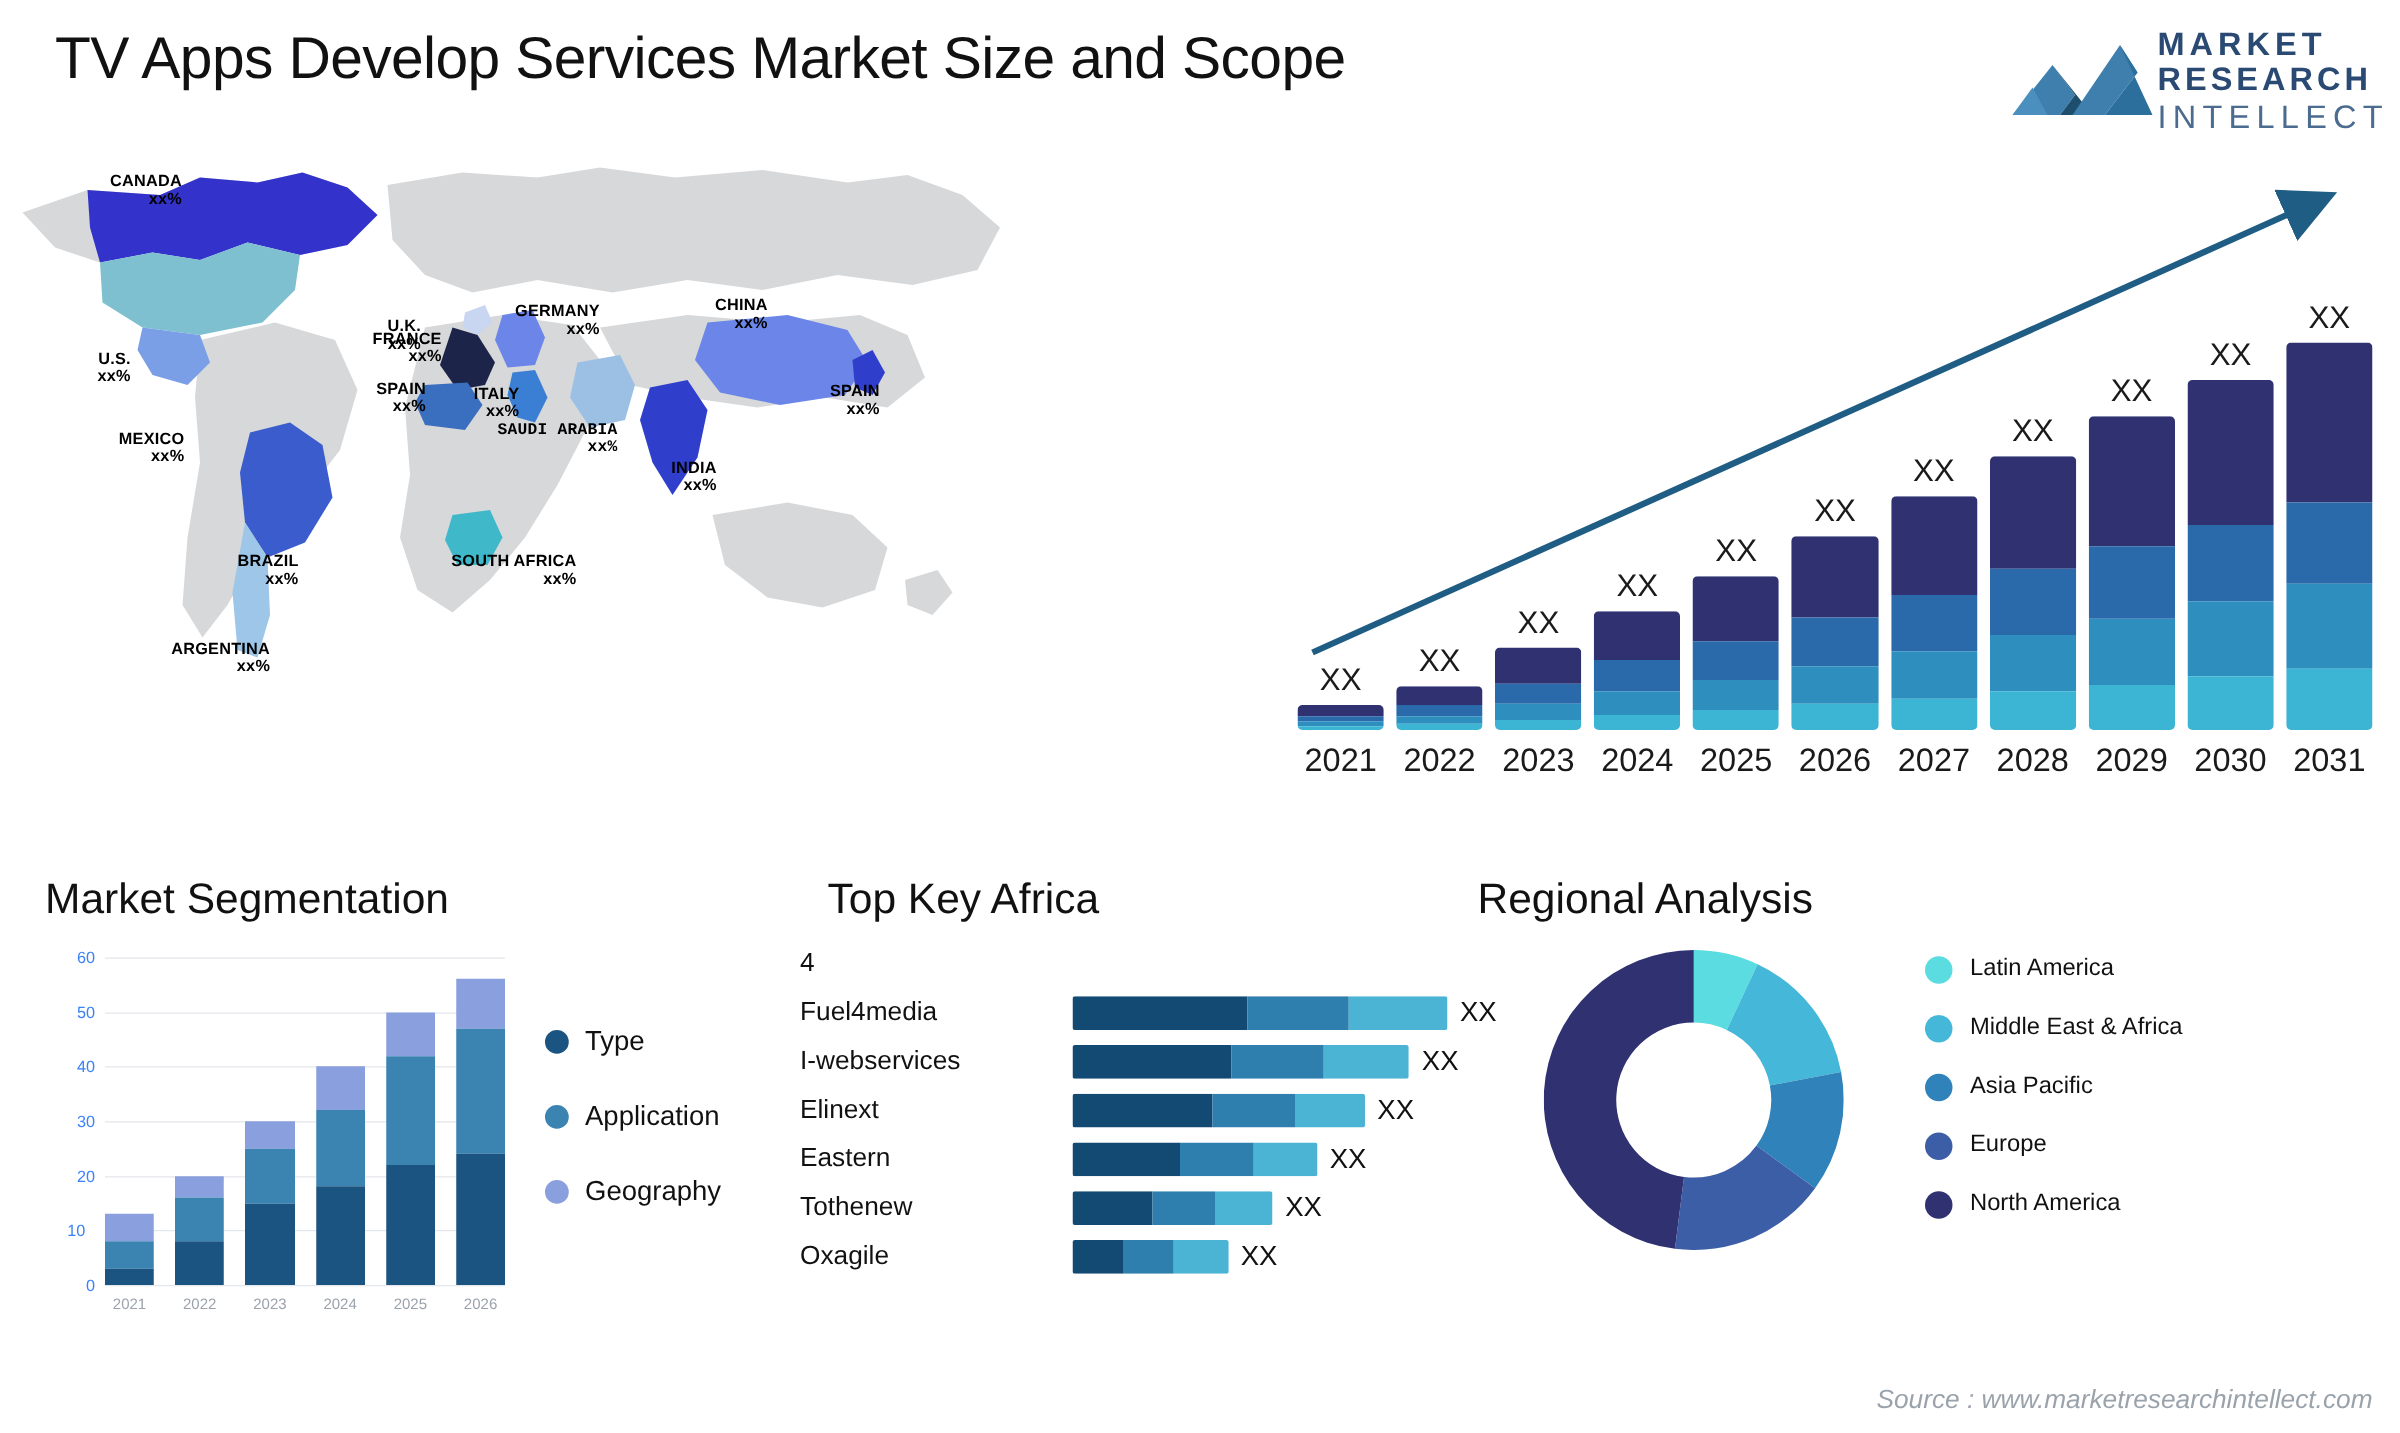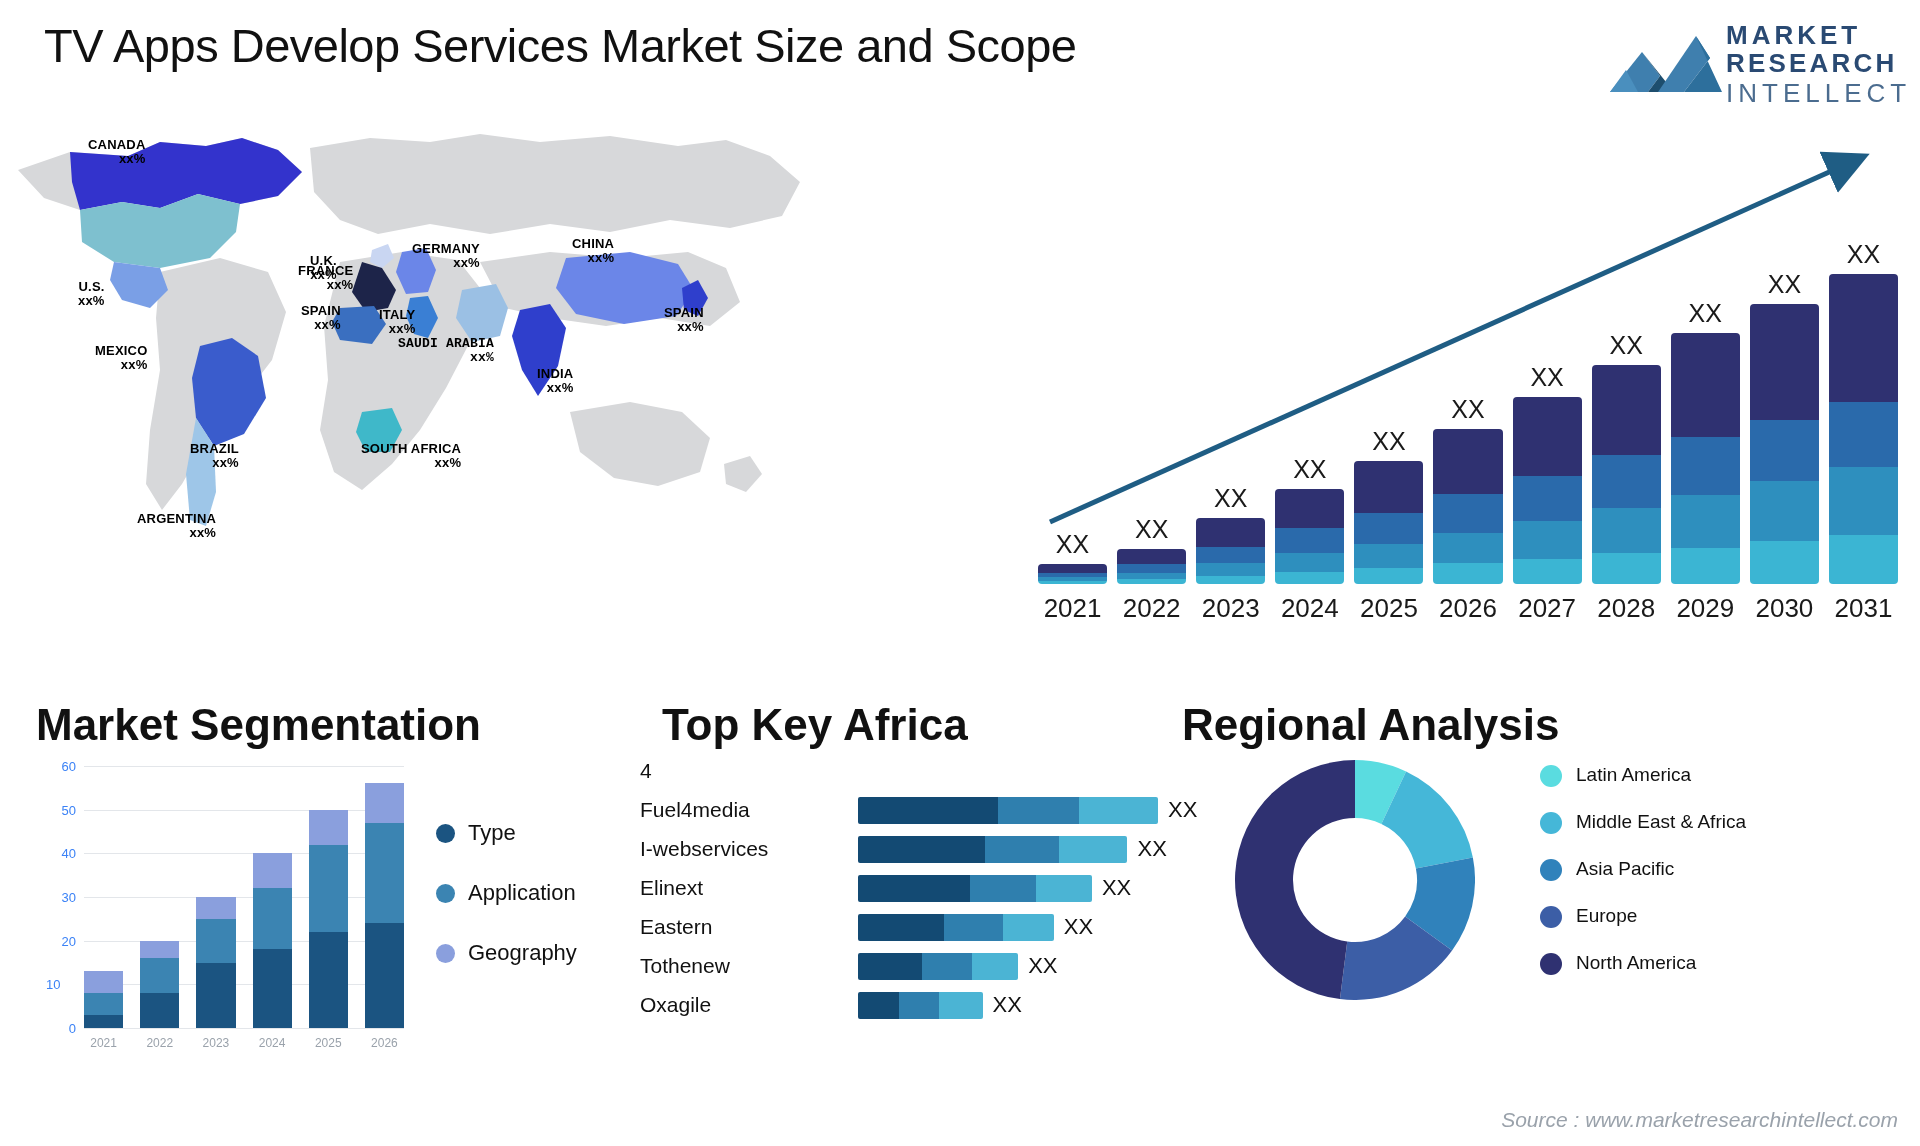--- a/index.html
+++ b/index.html
@@ -38,21 +38,21 @@
   .fbars{position:absolute;left:18px;bottom:46px;height:350px;width:860px;display:flex;align-items:flex-end;gap:10px;}
   .fbar-wrap{flex:1;display:flex;flex-direction:column;align-items:center;}
   .fbar-label{font-size:25px;color:#1a1a1a;margin-bottom:5px;}
   .fbar{width:100%;display:flex;flex-direction:column;justify-content:flex-end;border-radius:4px;overflow:hidden;}
   .fseg{width:100%;}
   .fyears{position:absolute;left:18px;bottom:6px;width:860px;display:flex;gap:10px;}
   .fyear{flex:1;text-align:center;font-size:26px;color:#1a1a1a;}
   .arrow{position:absolute;left:0;top:0;width:890px;height:490px;pointer-events:none;}
 
   
-  .sec-title{position:absolute;font-size:44px;color:#111;font-weight:700;}
+  .sec-title{position:absolute;font-size:34px;color:#111;font-weight:400;}
 
   
   .seg{position:absolute;left:36px;top:700px;width:620px;height:420px;}
   .seg-plot{position:absolute;left:48px;top:66px;width:320px;height:262px;}
   .seg-grid-line{position:absolute;left:0;width:320px;height:1px;background:#e3e6ea;}
   .seg-ytick{position:absolute;right:324px;transform:translateY(-50%);font-size:13px;color:#3b82f6;text-align:right;width:28px;}
   .seg-bars{position:absolute;left:0;bottom:0;width:320px;height:262px;display:flex;align-items:flex-end;gap:17px;}
   .seg-col{flex:1;display:flex;flex-direction:column;justify-content:flex-end;}
   .seg-seg{width:100%;}
   .seg-xlabels{position:absolute;left:48px;top:336px;width:320px;display:flex;gap:17px;}
@@ -362,21 +362,21 @@
           </div>
           <div class="seg-col" style="height: 244.533px;">
             <div class="seg-seg" style="background: rgb(138, 159, 221); height: 16.0714%;"></div>
             <div class="seg-seg" style="background: rgb(59, 132, 178); height: 41.0714%;"></div>
             <div class="seg-seg" style="background: rgb(27, 84, 129); height: 42.8571%;"></div>
           </div>
         </div>
     </div>
     <div id="seg-yaxis">
         <div class="seg-ytick" style="position: absolute; left: 10px; width: 30px; text-align: right; top: 328px;">0</div>
-        <div class="seg-ytick" style="position: absolute; left: 10px; width: 30px; text-align: left; top: 284.333px;">10</div>
+        <div class="seg-ytick" style="position: absolute; left: 10px; width: 30px; text-align: center; top: 284.333px;">10</div>
         <div class="seg-ytick" style="position: absolute; left: 10px; width: 30px; text-align: right; top: 240.667px;">20</div>
         <div class="seg-ytick" style="position: absolute; left: 10px; width: 30px; text-align: right; top: 197px;">30</div>
         <div class="seg-ytick" style="position: absolute; left: 10px; width: 30px; text-align: right; top: 153.333px;">40</div>
         <div class="seg-ytick" style="position: absolute; left: 10px; width: 30px; text-align: right; top: 109.667px;">50</div>
         <div class="seg-ytick" style="position: absolute; left: 10px; width: 30px; text-align: right; top: 66px;">60</div>
       </div>
     <div class="seg-xlabels" id="seg-xlabels">
         <div class="seg-xlabel">2021</div>
         <div class="seg-xlabel">2022</div>
         <div class="seg-xlabel">2023</div>

